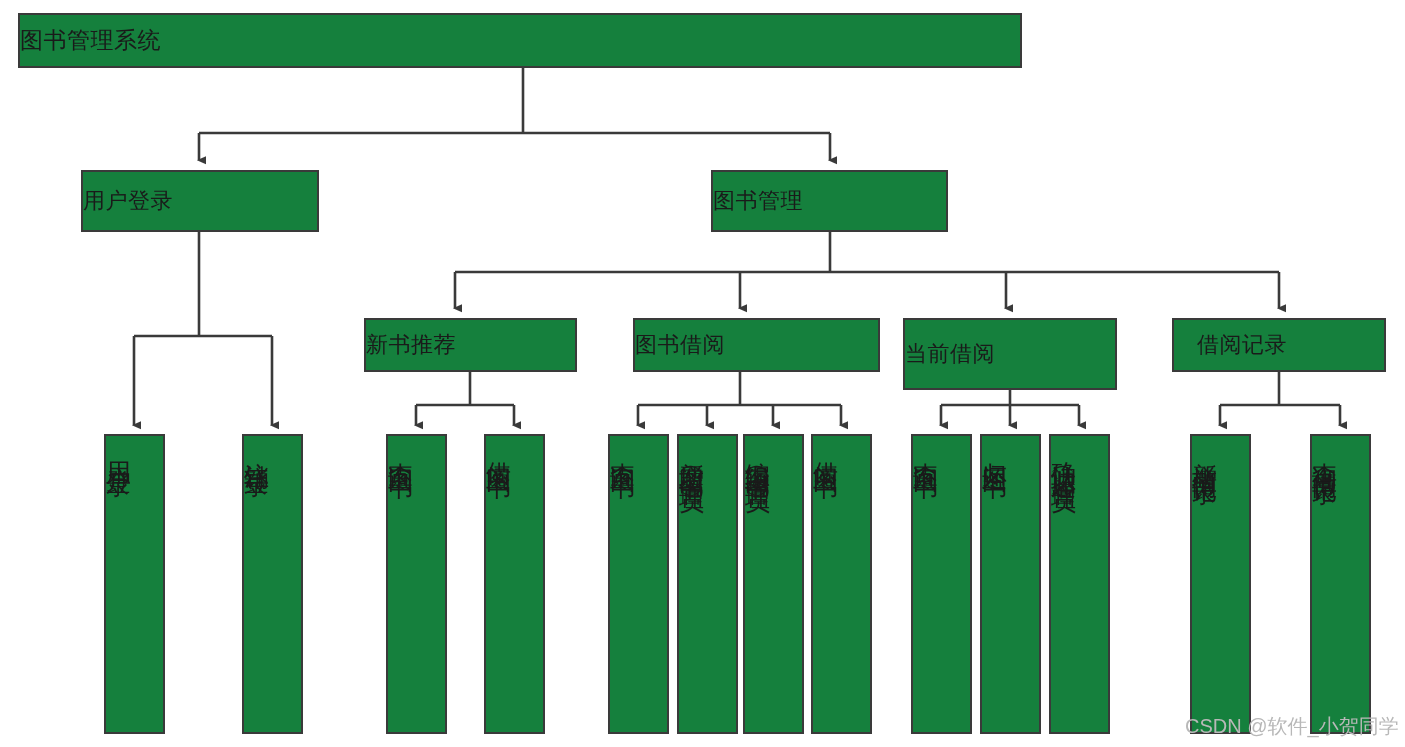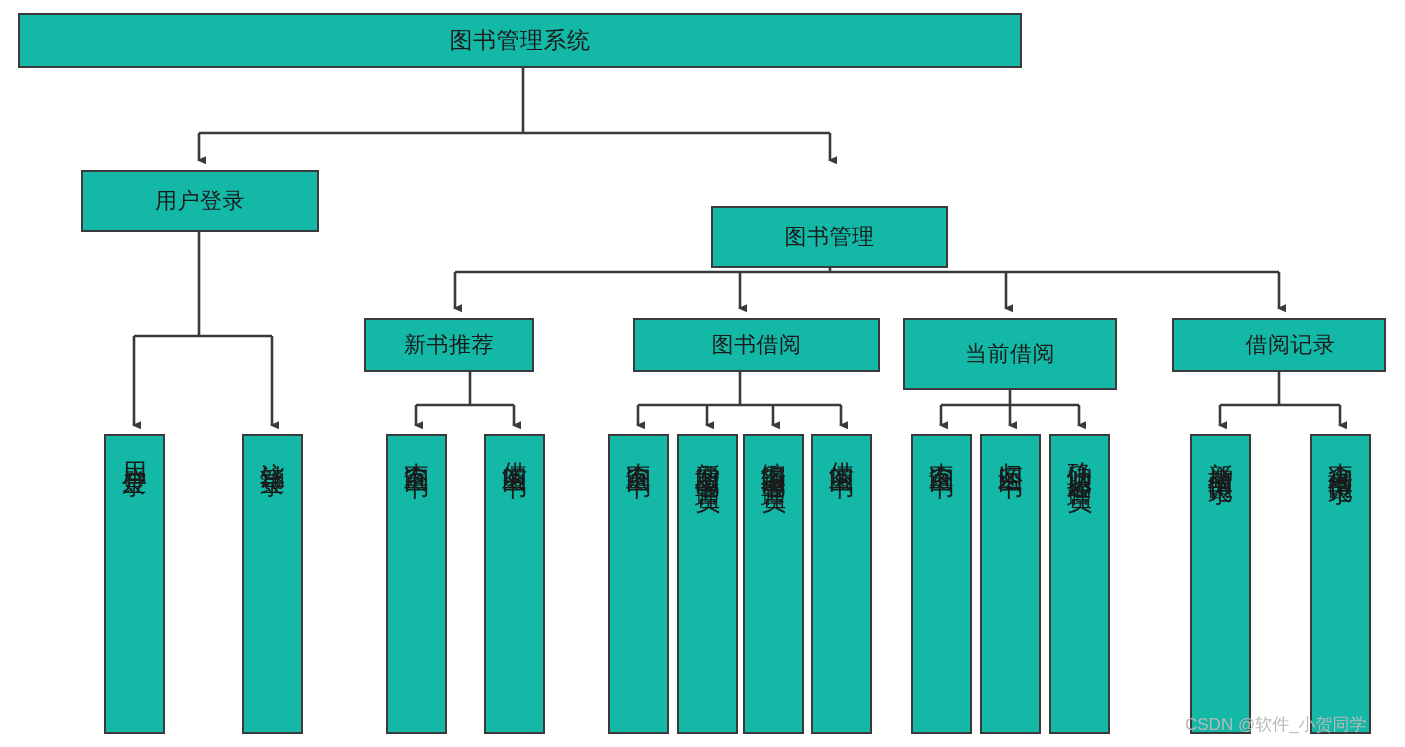--- a/index.html
+++ b/index.html
@@ -23,25 +23,25 @@
     position: absolute;
     left: 0;
     top: 0;
     width: 1405px;
     height: 747px;
     pointer-events: none;
   }
   .node {
     position: absolute;
     box-sizing: border-box;
-    background: #14b8a6;
+    background: #15803d;
     border: 2px solid #3a3a3a;
     display: flex;
     align-items: center;
-    justify-content: center;
+    justify-content: flex-start;
     color: #1a1a1a;
     z-index: 2;
   }
   .node-label {
     display: block;
     line-height: 1.12;
     text-align: center;
     letter-spacing: 0.5px;
   }
   .horiz .node-label {
@@ -59,21 +59,21 @@
     line-height: 1;
     white-space: nowrap;
   }
   #root-node .node-label {
     font-size: 23px;
   }
   .watermark {
     position: absolute;
     left: 1185px;
     top: 713px;
-    font-size: 17px;
+    font-size: 20px;
     color: #b8b8b8;
     z-index: 5;
     white-space: nowrap;
   }
 </style>
 </head>
 <body>
 
 <div id="diagram-root">
 
@@ -127,25 +127,25 @@
     </g>
   </svg>
 
   <div class="node horiz" id="root-node" style="left:18px; top:13px; width:1004px; height:55px;">
     <span class="node-label">图书管理系统</span>
   </div>
 
   <div class="node horiz" style="left:81px; top:170px; width:238px; height:62px;">
     <span class="node-label">用户登录</span>
   </div>
-  <div class="node horiz" style="left:711px; top:170px; width:237px; height:62px;margin-top:36px;">
+  <div class="node horiz" style="left:711px; top:170px; width:237px; height:62px;">
     <span class="node-label">图书管理</span>
   </div>
 
-  <div class="node horiz" style="left:364px; top:318px; width:170px; height:54px;">
+  <div class="node horiz" style="left:364px; top:318px; width:213px; height:54px;">
     <span class="node-label">新书推荐</span>
   </div>
   <div class="node horiz" style="left:633px; top:318px; width:247px; height:54px;">
     <span class="node-label">图书借阅</span>
   </div>
   <div class="node horiz" style="left:903px; top:318px; width:214px; height:72px;">
     <span class="node-label">当前借阅</span>
   </div>
   <div class="node horiz" style="left:1172px; top:318px; width:214px; height:54px;padding-left:23px;">
     <span class="node-label">借阅记录</span>

